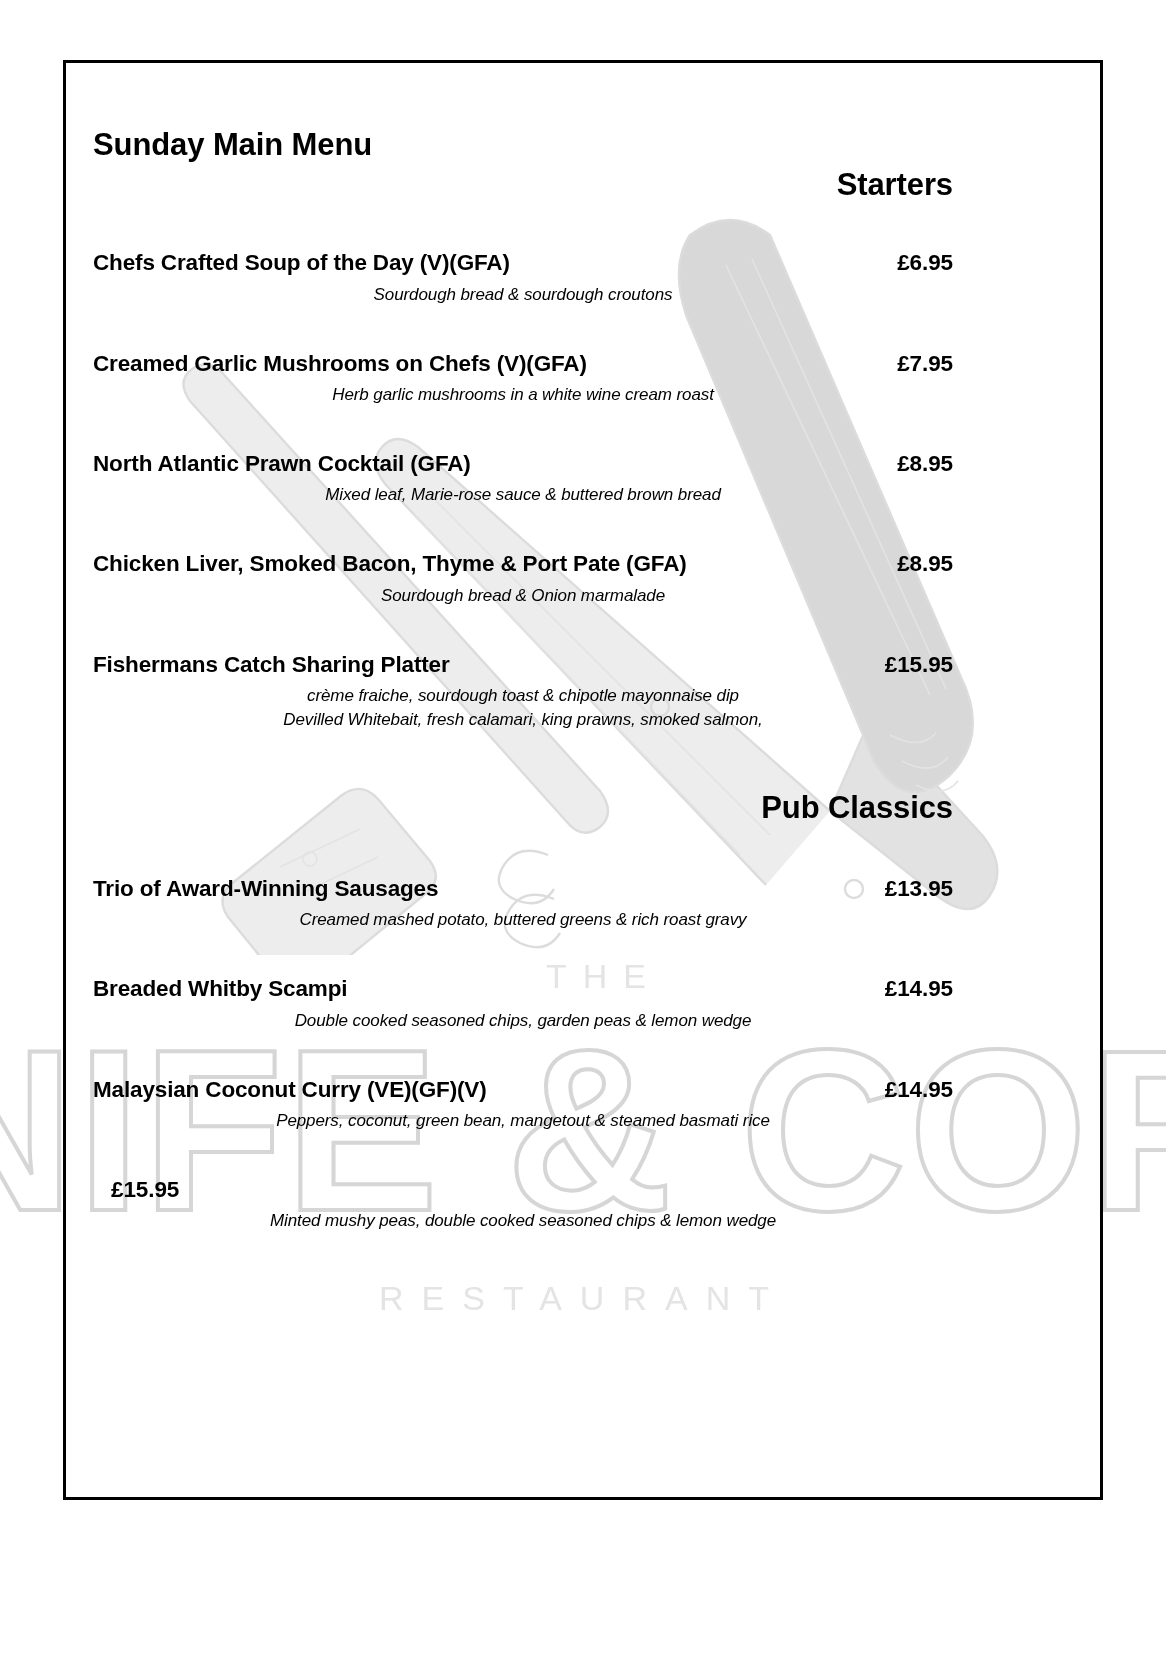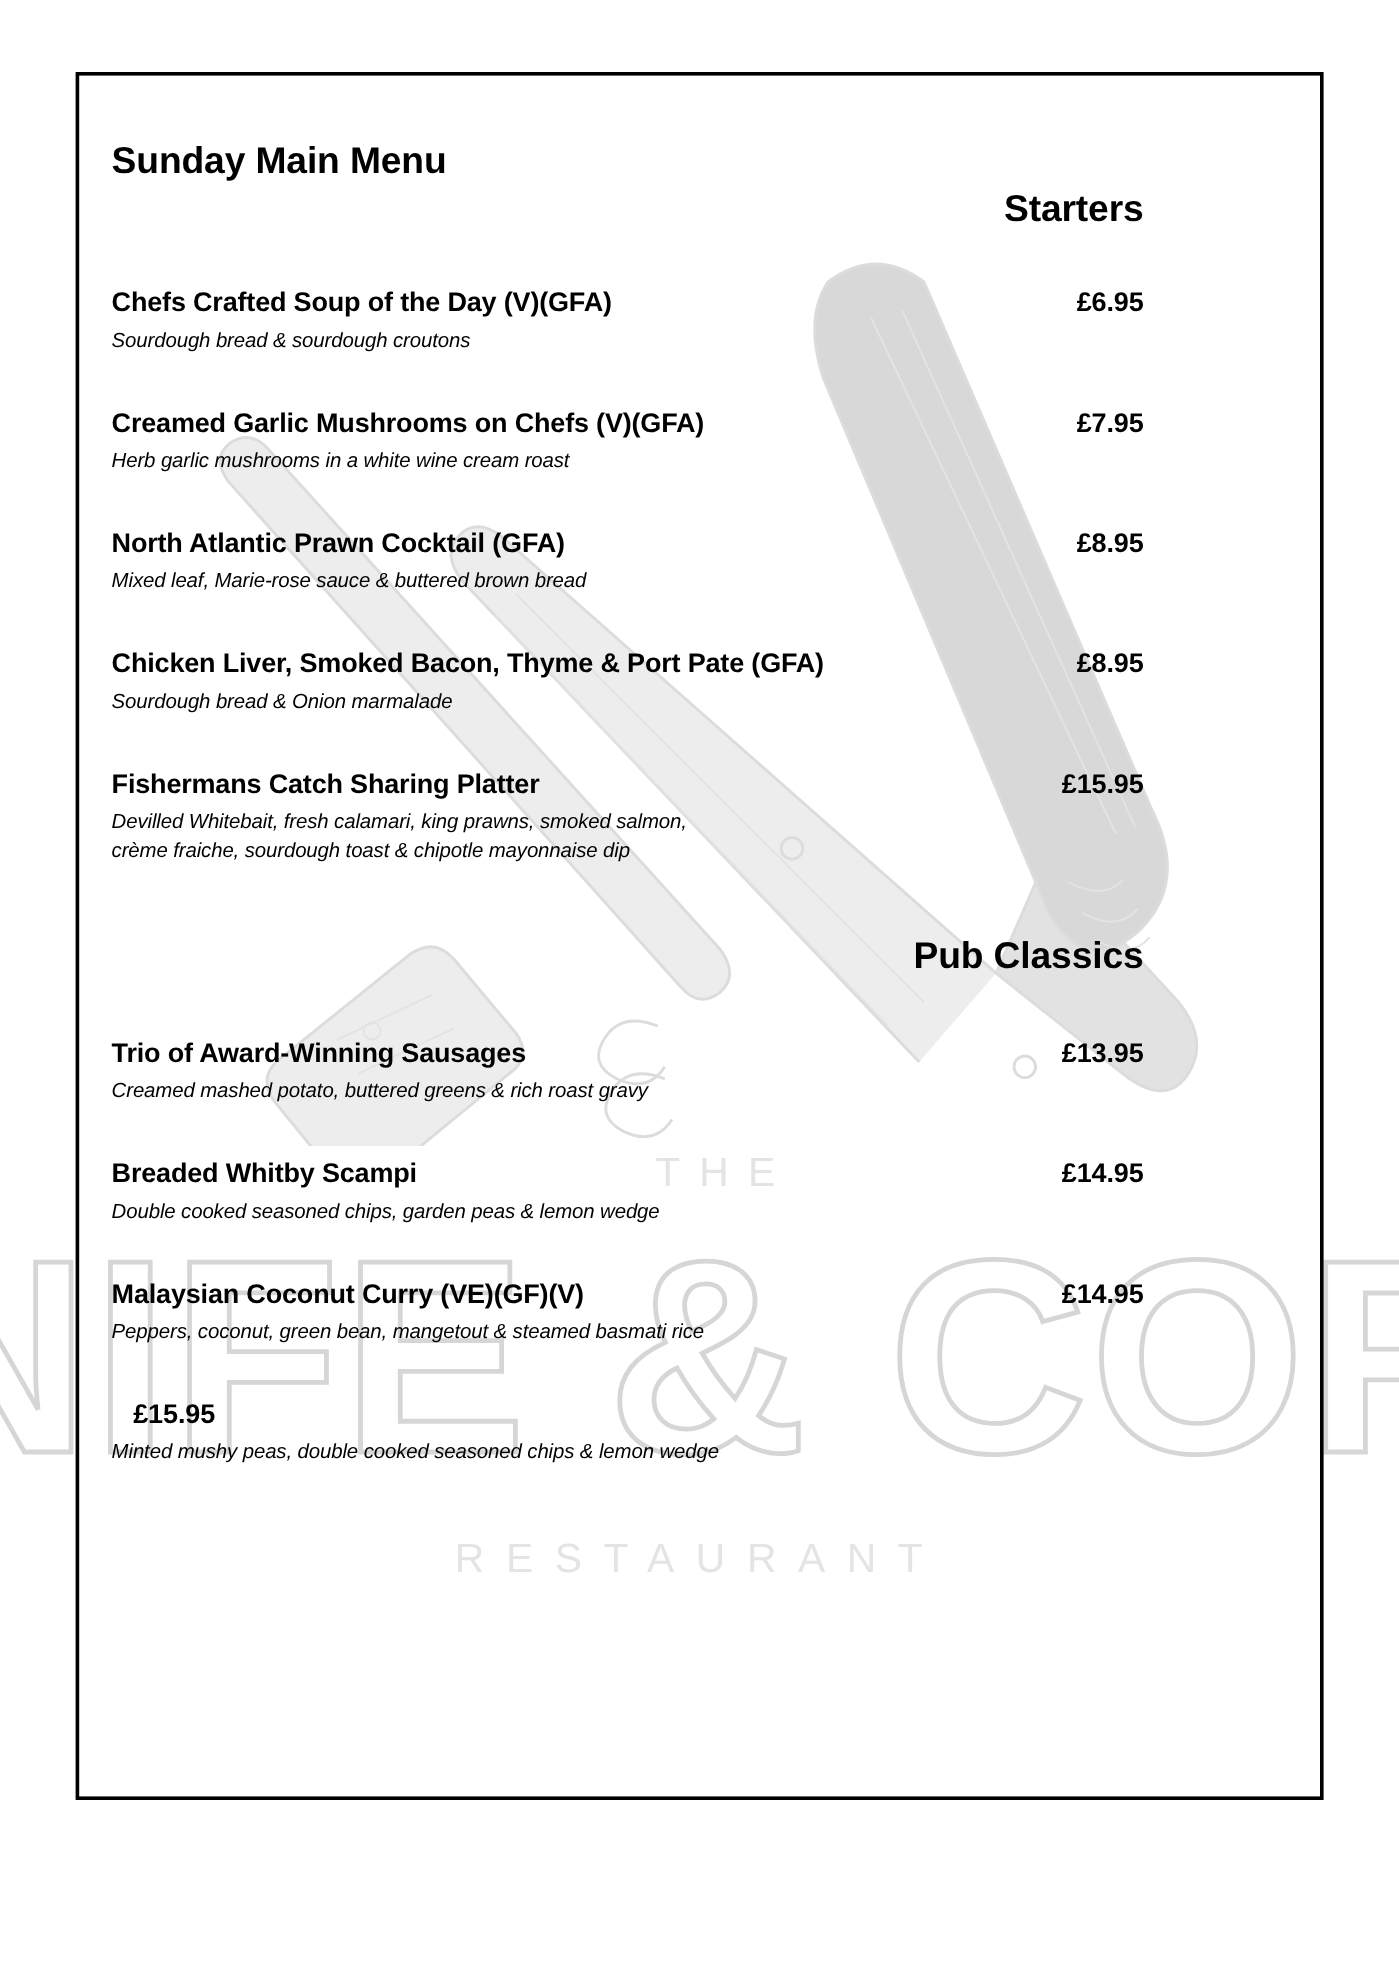--- a/index.html
+++ b/index.html
@@ -71,21 +71,21 @@
     border: 3px solid #000000;
     box-sizing: border-box;
     z-index: 1;
     background: transparent;
   }
 
   
   #content {
     position: absolute;
     left: 93px;
-    top: 114px;
+    top: 125px;
     width: 860px;
     z-index: 2;
   }
 
   .menu-title {
     font-size: 31px;
     font-weight: 700;
     letter-spacing: -0.1px;
     line-height: 1.28;
     margin: 0;
@@ -106,20 +106,21 @@
   .section-items {
     margin-top: 44px;
   }
   .section-items.pub-items {
     margin-top: 46px;
   }
 
   .menu-item {
     margin-bottom: 42px;
     position: relative;
+    text-align: center;
   }
   .menu-item:last-child { margin-bottom: 0; }
 
   .item-head {
     display: flex;
     align-items: baseline;
     justify-content: space-between;
     width: 100%;
   }
   .item-name {
@@ -240,22 +241,22 @@
         <div class="item-desc">
           <span class="desc-line">Sourdough bread &amp; Onion marmalade</span>
         </div>
       </div>
       <div class="menu-item">
         <div class="item-head">
           <span class="item-name">Fishermans Catch Sharing Platter</span>
           <span class="item-price">£15.95</span>
         </div>
         <div class="item-desc">
+          <span class="desc-line">crème fraiche, sourdough toast &amp; chipotle mayonnaise dip</span>
           <span class="desc-line">Devilled Whitebait, fresh calamari, king prawns, smoked salmon,</span>
-          <span class="desc-line">crème fraiche, sourdough toast &amp; chipotle mayonnaise dip</span>
         </div>
       </div>
     </div>
 
   <h2 class="section-heading pub">Pub Classics</h2>
   <div class="section-items pub-items" id="pub-items">
       <div class="menu-item">
         <div class="item-head">
           <span class="item-name">Trio of Award-Winning Sausages</span>
           <span class="item-price">£13.95</span>

